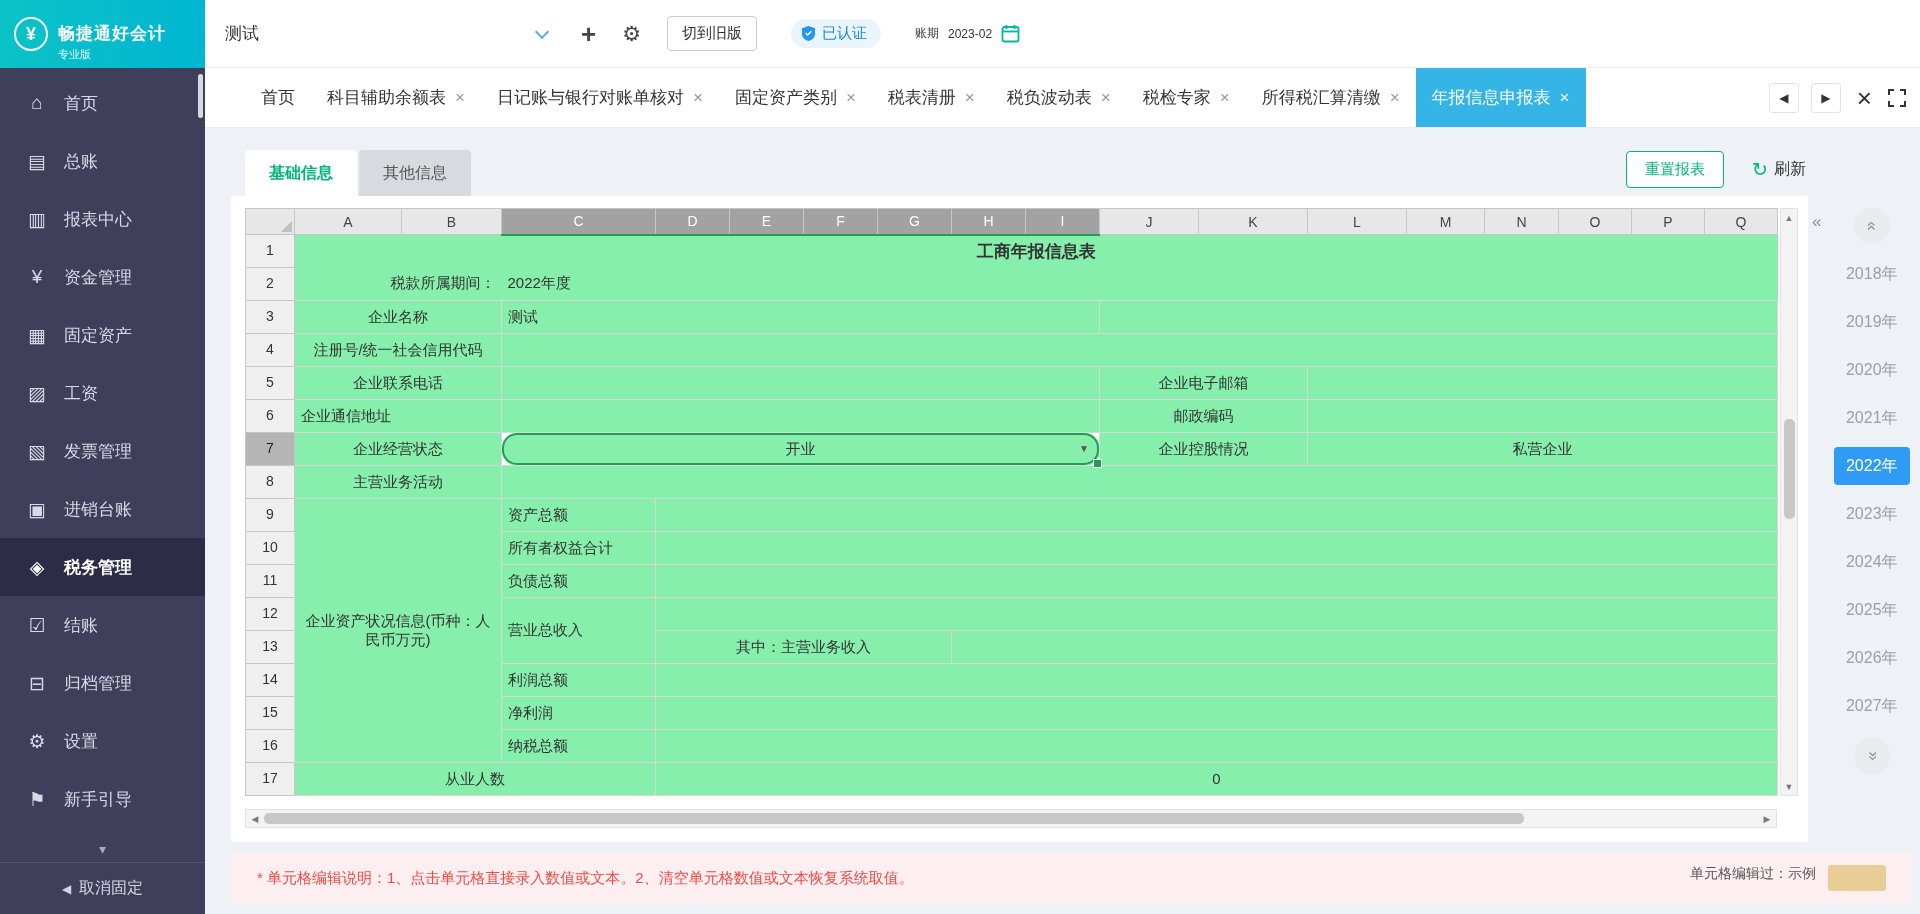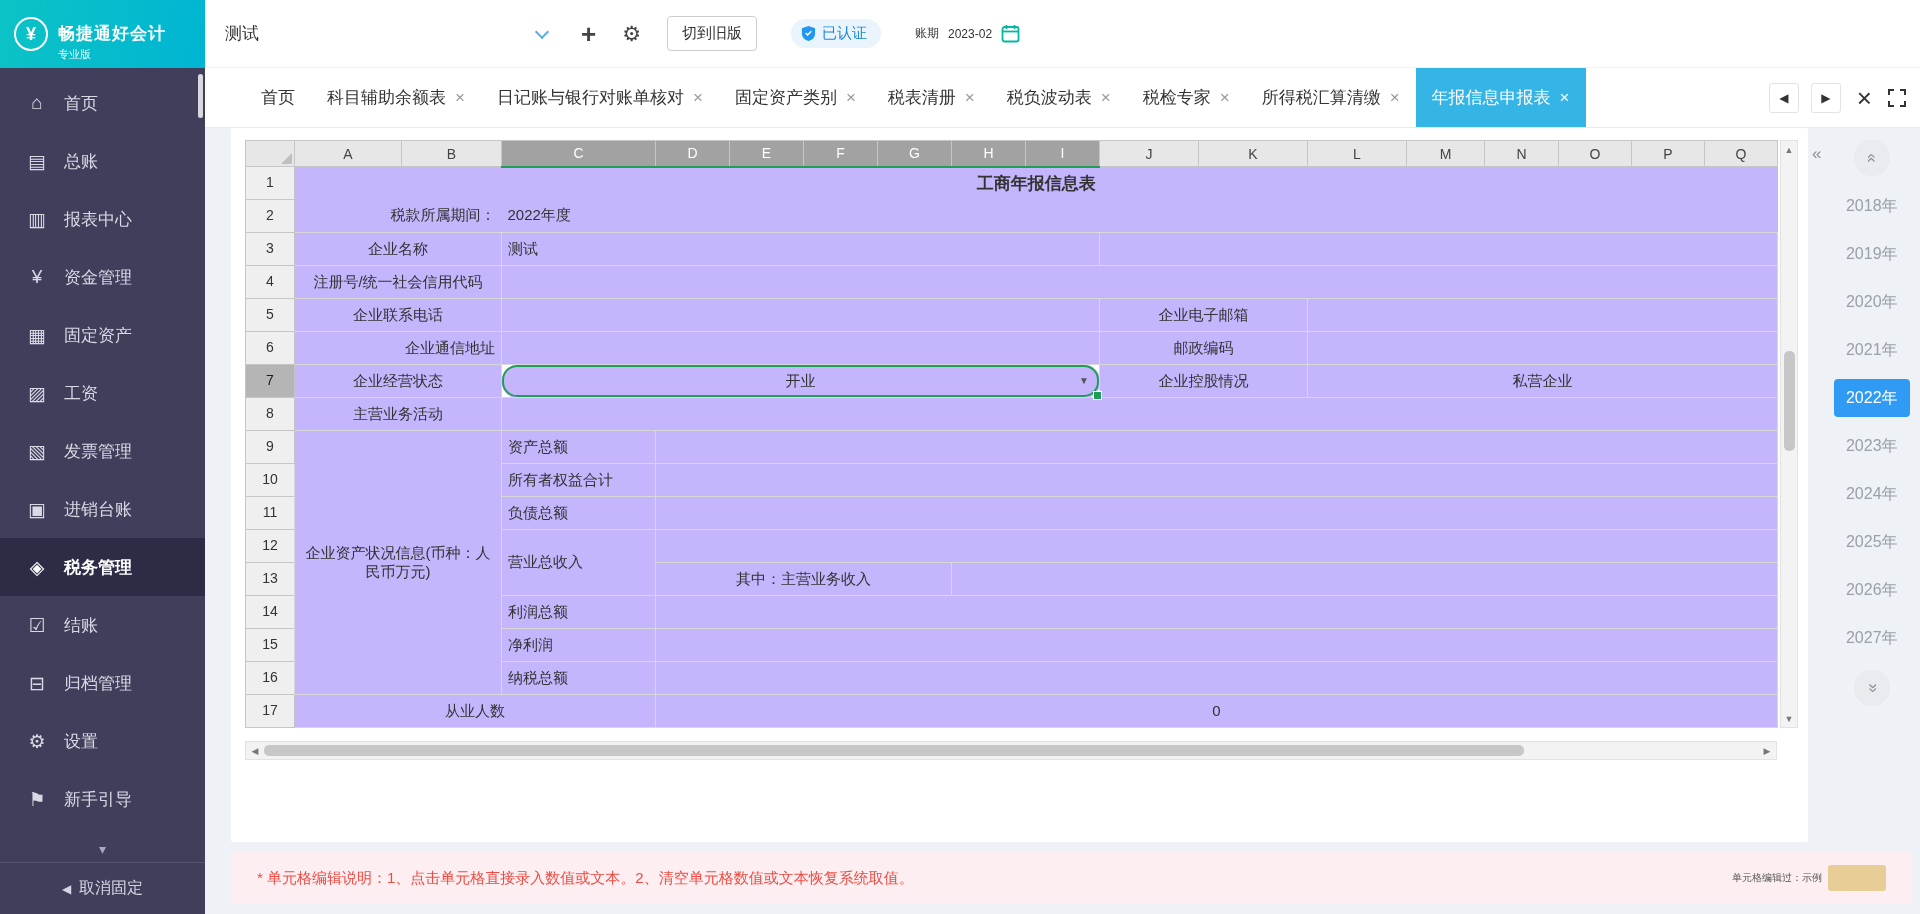--- a/index.html
+++ b/index.html
@@ -66,21 +66,21 @@
   .content-body { display:flex; margin-left:26px; flex:1; min-height:0; }
   .sheet-panel { background:#fff; width:1577px; padding:12px 10px 8px 14px; display:flex; flex-direction:column; flex-shrink:0; border-radius:2px; }
   .sheet-row { display:flex; align-items:stretch; }
 
   table.sheet { border-collapse:collapse; table-layout:fixed; width:1532px; }
   .sheet th, .sheet td { font-size:15px; color:#333; padding:0 6px; }
   .sheet thead th { background:#e7e7e7; border:1px solid #c6c6c6; font-weight:normal; color:#444; height:26px; font-size:14px; }
   .sheet thead th.selcol { background:#a2a2a2; color:#fff; border-bottom:2px solid #1f9e55; }
   .sheet thead th.corner { position:relative; }
   .sheet thead th.corner::after { content:""; position:absolute; right:2px; bottom:2px; border-left:11px solid transparent; border-bottom:11px solid #bfbfbf; }
-  .sheet tbody td { border:1px solid #d8d8d8; background:#c4b5fd; height:33px; line-height:1.25; }
+  .sheet tbody td { border:1px solid #d8d8d8; background:#86efac; height:33px; line-height:1.25; }
   .sheet tbody td.rownum { background:#efefef; border:1px solid #c6c6c6; text-align:center; color:#333; font-size:14px; }
   .sheet tbody td.rownum.sel { background:#b5b5b5; color:#1d1d1d; }
   .sheet tbody tr.r1 td:not(.rownum), .sheet tbody tr.r2 td:not(.rownum) { border:none; }
   .sheet td.title-cell { font-size:17px; font-weight:bold; }
   .sheet td.selected { position:relative; box-shadow:inset 0 0 0 2px #1f9e55; }
   .sheet td.selected::after { content:""; position:absolute; right:-3px; bottom:-3px; width:7px; height:7px; background:#1f9e55; border:1px solid #fff; }
   .dd-arrow { position:absolute; right:10px; top:50%; transform:translateY(-50%); font-size:10px; color:#555; }
 
   .vscroll { width:19px; margin-left:2px; background:#f3f3f3; border:1px solid #e2e2e2; display:flex; flex-direction:column; align-items:center; position:relative; }
   .vscroll .arr { height:17px; font-size:9px; color:#777; display:flex; align-items:center; justify-content:center; cursor:pointer; }
@@ -100,21 +100,21 @@
   .circle-btn .dbl { transform:rotate(90deg); font-size:17px; }
   .circle-btn.down { margin-top:8px; }
   .circle-btn.down .dbl { transform:rotate(-90deg); }
   .year-list { display:flex; flex-direction:column; align-items:center; }
   .year-item { height:38px; width:76px; display:flex; align-items:center; justify-content:center; font-size:16px; color:#9aa0ab; cursor:pointer; border-radius:4px; margin:5px 0; }
   .year-item.active { background:#2f9bf4; color:#fff; }
 
   
   .footer-note { margin:10px 8px 10px 26px; background:#fdeff1; min-height:52px; display:flex; align-items:center; justify-content:space-between; padding:0 26px; border-radius:3px; flex-shrink:0; }
   .note-text { color:#f04b43; font-size:15px; }
-  .edited { display:flex; align-items:center; gap:6px; color:#555; font-size:10px; white-space:nowrap; }
+  .edited { display:flex; align-items:flex-start; gap:12px; color:#555; font-size:14px; white-space:nowrap; }
   .swatch { width:58px; height:26px; background:#e9cd97; border-radius:3px; display:inline-block; }
 </style>
 </head>
 <body>
 
 <div class="app">
 
   <aside class="sidebar">
     <div class="logo">
       <div class="logo-icon">¥</div>
@@ -255,20 +255,33 @@
         <span class="tab-arrow">◀</span>
         <span class="tab-arrow">▶</span>
         <span class="tab-x">×</span>
         <svg width="18" height="18" viewBox="0 0 18 18">
             <path d="M1 6V1h5M12 1h5v5M17 12v5h-5M6 17H1v-5" stroke="#333" stroke-width="2" fill="none"></path>
           </svg>
       </div>
     </div>
 
     <div class="content">
+      <div class="content-head">
+        <div style="display:flex;gap:2px;">
+            <div class="subtab active">基础信息</div>
+            <div class="subtab">其他信息</div>
+          </div>
+        <div class="head-actions">
+          <button class="btn-reset">重置报表</button>
+          <div class="refresh">
+            <span class="refresh-icon">↻</span>
+            <span>刷新</span>
+          </div>
+        </div>
+      </div>
 
       <div class="content-body">
         <div class="sheet-panel">
           <div class="sheet-row">
             <table class="sheet">
               <thead>
                   <tr>
                     <th class="corner" style="width: 49px;"></th>
                     <th style="width: 107px;">A</th>
                     <th style="width: 100px;">B</th>
@@ -312,21 +325,21 @@
                   </tr>
                   <tr class="r5">
                     <td class="rownum">5</td>
                     <td colspan="2" style="text-align: center;">企业联系电话</td>
                     <td colspan="7" style="text-align: center;"></td>
                     <td colspan="2" style="text-align: center;">企业电子邮箱</td>
                     <td colspan="6" style="text-align: center;"></td>
                   </tr>
                   <tr class="r6">
                     <td class="rownum">6</td>
-                    <td colspan="2" style="text-align: right;">企业通信地址</td>
+                    <td colspan="2" style="text-align: left;">企业通信地址</td>
                     <td colspan="7" style="text-align: center;"></td>
                     <td colspan="2" style="text-align: center;">邮政编码</td>
                     <td colspan="6" style="text-align: center;"></td>
                   </tr>
                   <tr class="r7">
                     <td class="rownum sel">7</td>
                     <td colspan="2" style="text-align: center;">企业经营状态</td>
                     <td colspan="7" class="selected dropdown" style="text-align: center; border-radius: 15px;"><span>开业</span><span class="dd-arrow">▼</span></td>
                     <td colspan="2" style="text-align: center;">企业控股情况</td>
                     <td colspan="6" style="text-align: center;">私营企业</td>

